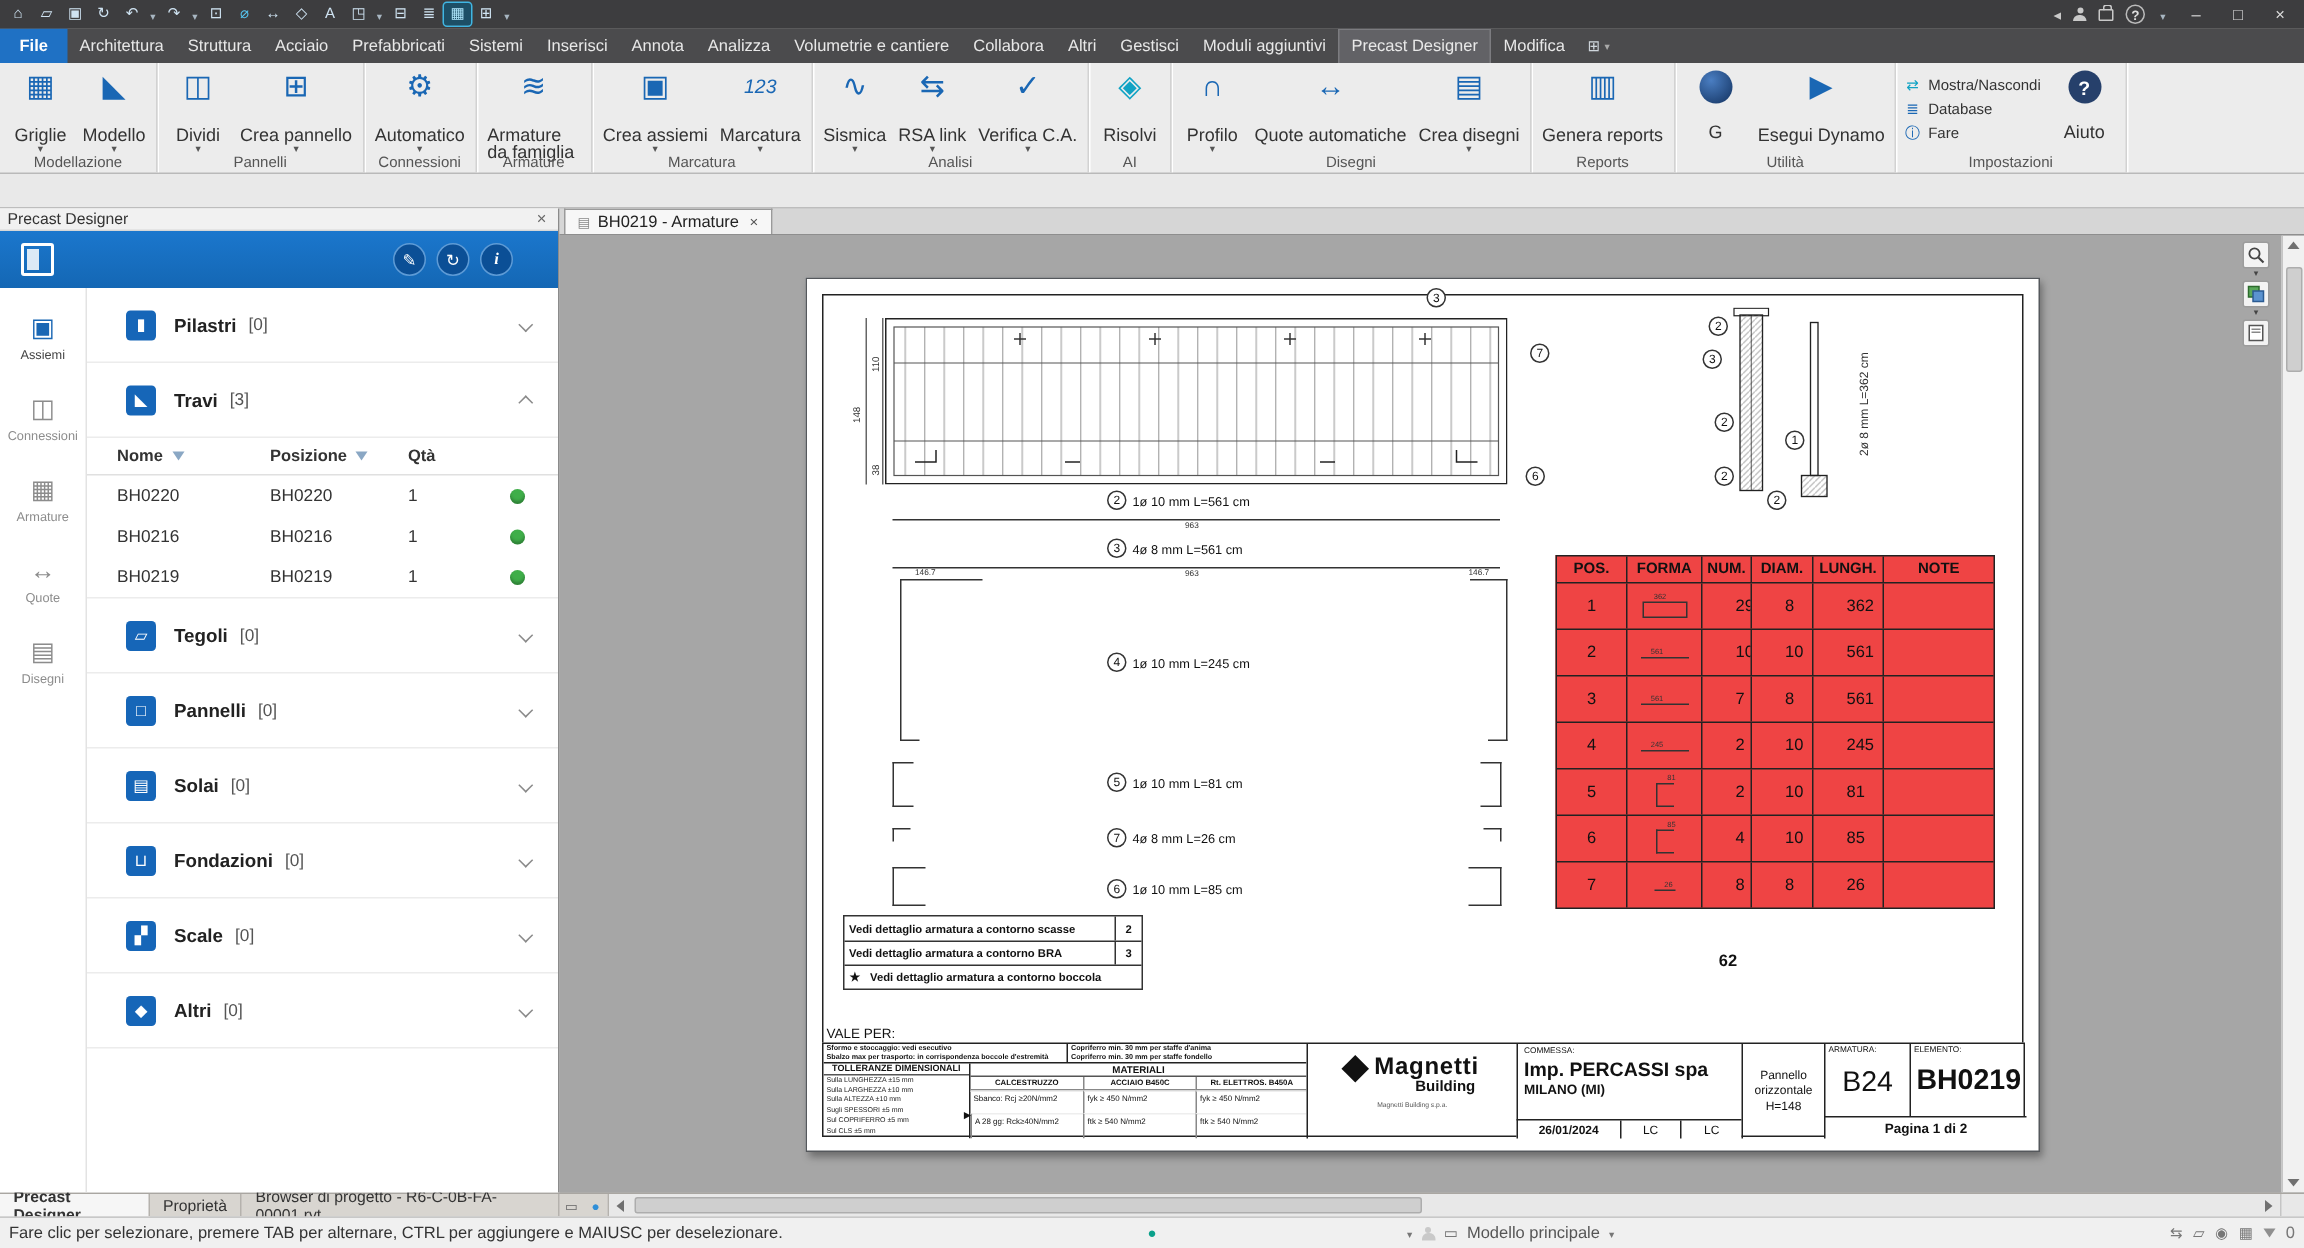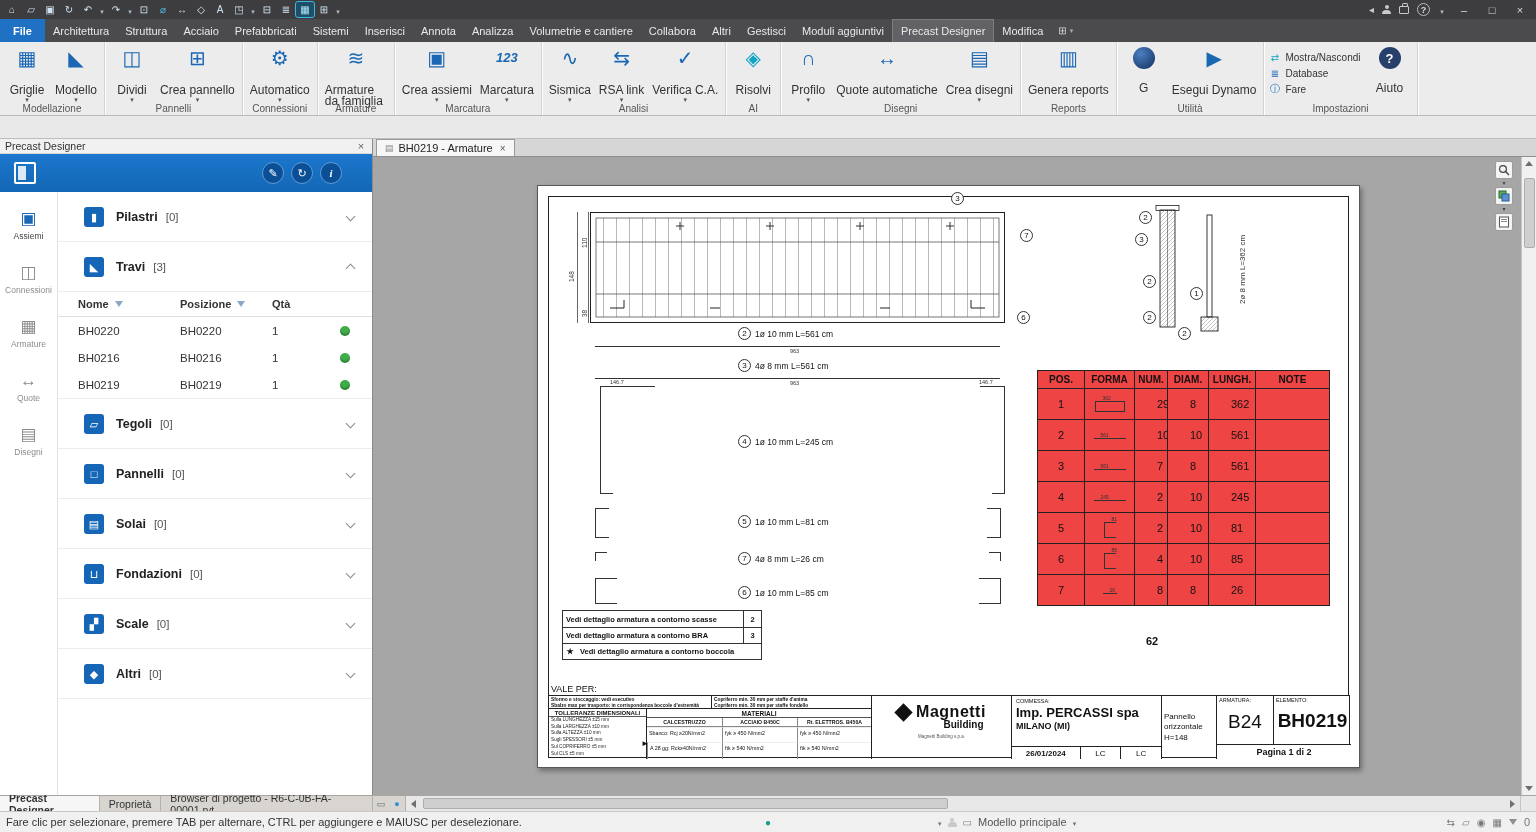--- a/index.html
+++ b/index.html
@@ -33,21 +33,21 @@
 .mtab.active{background:#626266;border:1px solid #7c7c80;border-bottom:none}
 .modbox{display:flex;align-items:center;gap:3px;padding:0 7px;color:#cfd6dc;font-size:10px}
 .modbox::after{content:"▾";font-size:7px;color:#aaa}
 
 
 .ribbon{height:74px;background:#ececec;border-bottom:1px solid #b9b9b9;display:flex;align-items:stretch;overflow:hidden}
 .rgroup{display:flex;flex-direction:column;border-right:1px solid #d2d2d2;box-shadow:1px 0 0 #fff}
 .rbtns{flex:1;display:flex;align-items:flex-start;justify-content:center;padding:3px 4px 0 4px;gap:2px}
 .rbtn{display:flex;flex-direction:column;align-items:center;min-width:46px;padding:0 3px;height:57px}
 .ric{height:26px;line-height:26px;font-size:20px;color:#1a67b4}
-.ric.txt{font-size:13px;font-weight:bold;font-style:italic}
+.ric.txt{font-size:13px;font-weight:normal;font-style:italic}
 .ric.teal{color:#11a3c4}
 .rlabel{font-size:12px;color:#333;text-align:left;white-space:nowrap;line-height:11px;margin-top:14px}
 .rlabel.wrap{white-space:normal;max-width:62px}
 .rbtn.caret::after{content:"▾";font-size:7px;color:#555;line-height:7px}
 .rgl{height:14px;font-size:10px;color:#555;text-align:center;line-height:13px}
 .sphere{width:22px;height:22px;border-radius:50%;background:radial-gradient(circle at 35% 30%,#4a7ec2,#12315e);margin-top:2px}
 .qcirc{width:22px;height:22px;border-radius:50%;background:#26406b;color:#fff;font-weight:bold;display:flex;align-items:center;justify-content:center;font-size:13px;margin-top:2px}
 .sgroup-items{display:flex;flex-direction:column;justify-content:flex-start;padding-top:5px;gap:2px;margin-right:4px}
 .sitem{display:flex;align-items:center;gap:4px;font-size:10px;color:#333;height:14px;white-space:nowrap}
 .sic{width:13px;text-align:center;font-size:10px;color:#1a67b4}
@@ -164,21 +164,21 @@
 .bmark{width:13px;height:13px;background:#111;transform:rotate(45deg);flex:none}
 .bname{font-size:16px;font-weight:bold;color:#111;letter-spacing:.5px}
 .bsub{text-align:center;font-size:10px;font-weight:bold;margin-top:-2px;padding-left:44px}
 .baddr{text-align:center;font-size:4.5px;color:#555;margin-top:4px}
 .comlabel{font-size:5.5px;padding:2px 4px 0 4px}
 .comval{font-size:13px;font-weight:bold;padding:1px 4px 0 4px;white-space:nowrap}
 .comcity{font-size:9px;font-weight:bold;padding:1px 4px}
 .tbrow{position:absolute;display:flex;border-top:1px solid #222;background:#fff}
 .tbdate{width:68px;font-size:8px;font-weight:bold;display:flex;align-items:center;justify-content:center}
 .tbsig{width:41px;border-left:1px solid #222;font-size:8px;display:flex;align-items:center;justify-content:center}
-.pancell{display:flex;align-items:center;justify-content:center;font-size:8px;line-height:1.3;padding:2px}
+.pancell{display:flex;align-items:center;justify-content:center;text-align:center;font-size:8px;line-height:1.3;padding:2px}
 .armlabel{position:absolute;top:1px;left:2px;font-size:5.5px}
 .armval{margin-top:15px;text-align:center;font-size:19px;color:#111}
 .eleval{margin-top:14px;text-align:center;font-size:19px;font-weight:bold;color:#111}
 .tbpag{position:absolute;border-left:1px solid #222;border-top:1px solid #222;display:flex;align-items:center;justify-content:center;font-size:9px;font-weight:bold;background:#fff}
 .tbtri{position:absolute;left:92px;top:43px;font-size:8px;color:#111}
 
 
 .dockrow{height:16px;background:#d8d5d0;border-top:1px solid #a9a6a1;display:flex;align-items:stretch}
 .dtabs{width:373px;display:flex;align-items:stretch}
 .dtab{display:flex;align-items:center;padding:0 9px;font-size:10.5px;color:#333;border-right:1px solid #b5b2ad}

